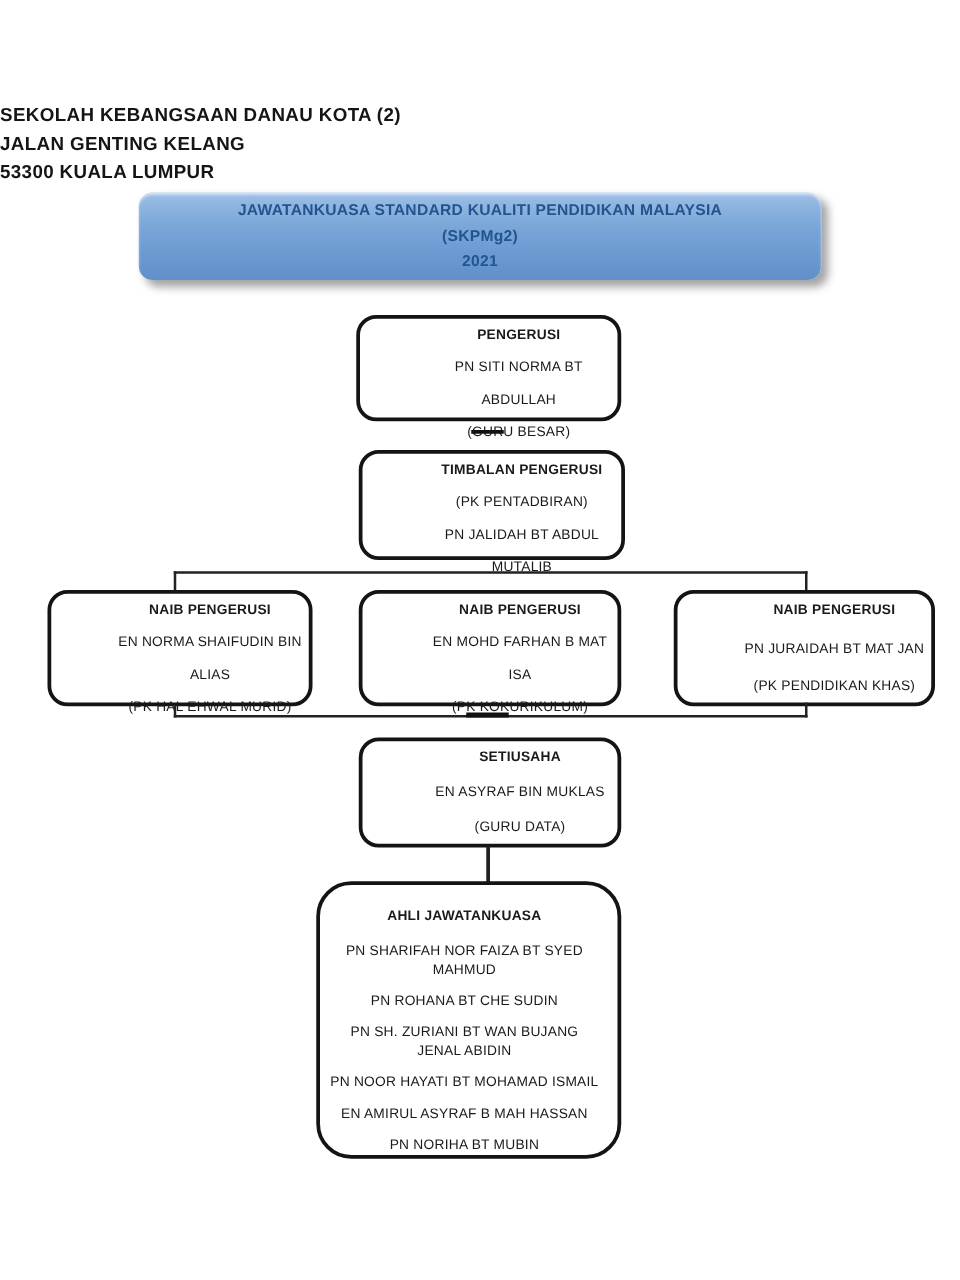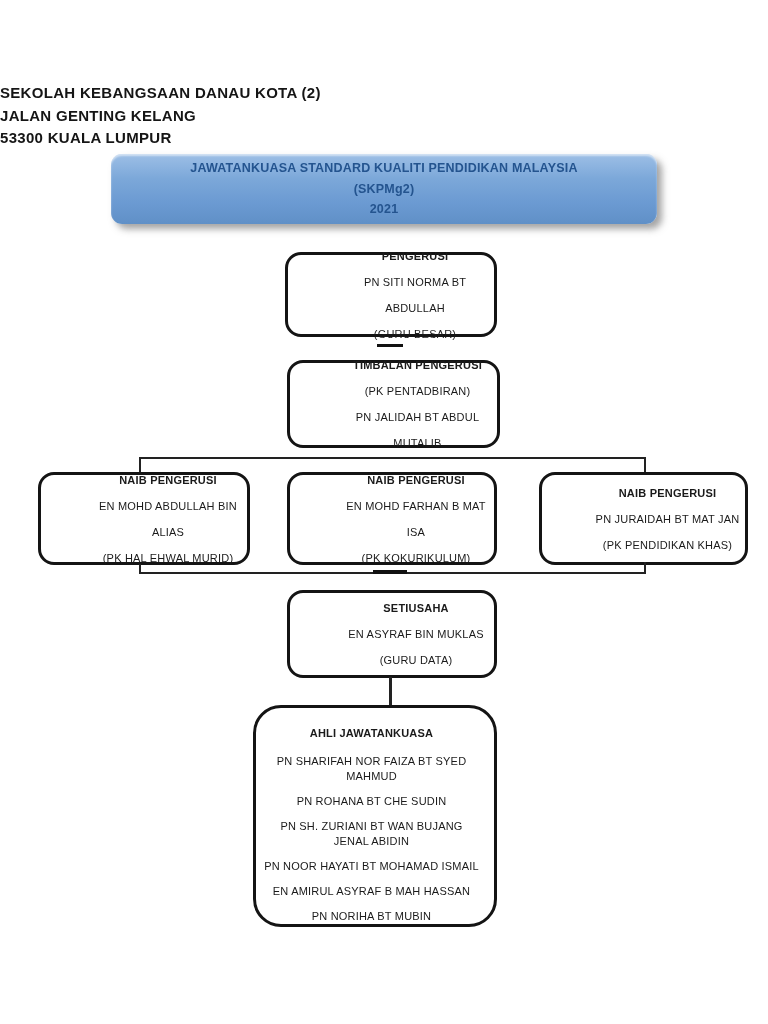--- a/index.html
+++ b/index.html
@@ -16,21 +16,21 @@
   .banner{
     position:absolute;left:111px;top:154px;width:546px;height:70px;border-radius:11px;
     background:linear-gradient(180deg,#9dbfe6 0%,#7ca8d9 35%,#6b9ad2 70%,#6090c7 100%);
     box-shadow:5px 5px 7px rgba(90,90,90,.55), inset 0 2px 2px rgba(255,255,255,.55);
     display:flex;flex-direction:column;justify-content:center;text-align:center;
     font-weight:bold;font-size:12.5px;line-height:20.5px;letter-spacing:.2px;color:#24548f;
   }
   
   .node{
     position:absolute;background:#ffffff;border:3px solid #141414;border-radius:16px;
-    display:flex;flex-direction:column;justify-content:center;text-align:center;
+    display:flex;flex-direction:column;justify-content:space-between;text-align:center;
     font-size:11px;line-height:26px;letter-spacing:.2px;box-sizing:border-box;padding-left:48px;
   }
   .node .title{font-weight:bold;}
   #node-pengerusi{left:285px;top:252px;width:212px;height:85px;}
   #node-timbalan {left:287px;top:360px;width:213px;height:88px;}
   #node-naib-left{left:38px;top:472px;width:212px;height:93px;}
   #node-naib-mid {left:287px;top:472px;width:210px;height:93px;}
   #node-naib-right{left:539px;top:472px;width:209px;height:93px;}
   #node-setiusaha{left:287px;top:590px;width:210px;height:88px;}
   #node-ahli{
@@ -82,21 +82,21 @@
     <span>(PK PENTADBIRAN)</span>
     <span>PN JALIDAH BT ABDUL MUTALIB</span>
   </div>
 
   <div class="conn" id="conn1-h"></div>
   <div class="conn" id="conn1-vl"></div>
   <div class="conn" id="conn1-vr"></div>
 
   <div class="node" id="node-naib-left">
     <span class="title">NAIB PENGERUSI</span>
-    <span>EN MOHD ABDULLAH BIN ALIAS</span>
+    <span>EN NORMA SHAIFUDIN BIN ALIAS</span>
     <span>(PK HAL EHWAL MURID)</span>
   </div>
 
   <div class="node" id="node-naib-mid">
     <span class="title">NAIB PENGERUSI</span>
     <span>EN MOHD FARHAN B MAT ISA</span>
     <span>(PK KOKURIKULUM)</span>
   </div>
 
   <div class="node" id="node-naib-right">

